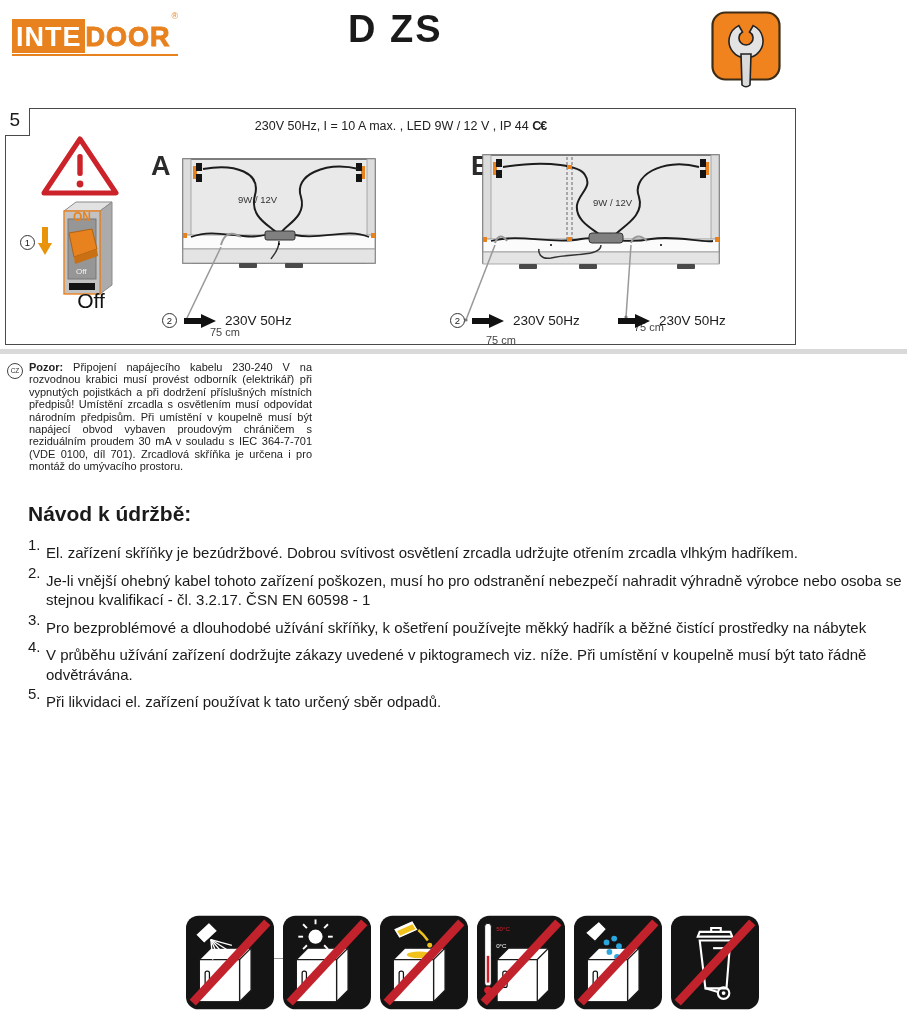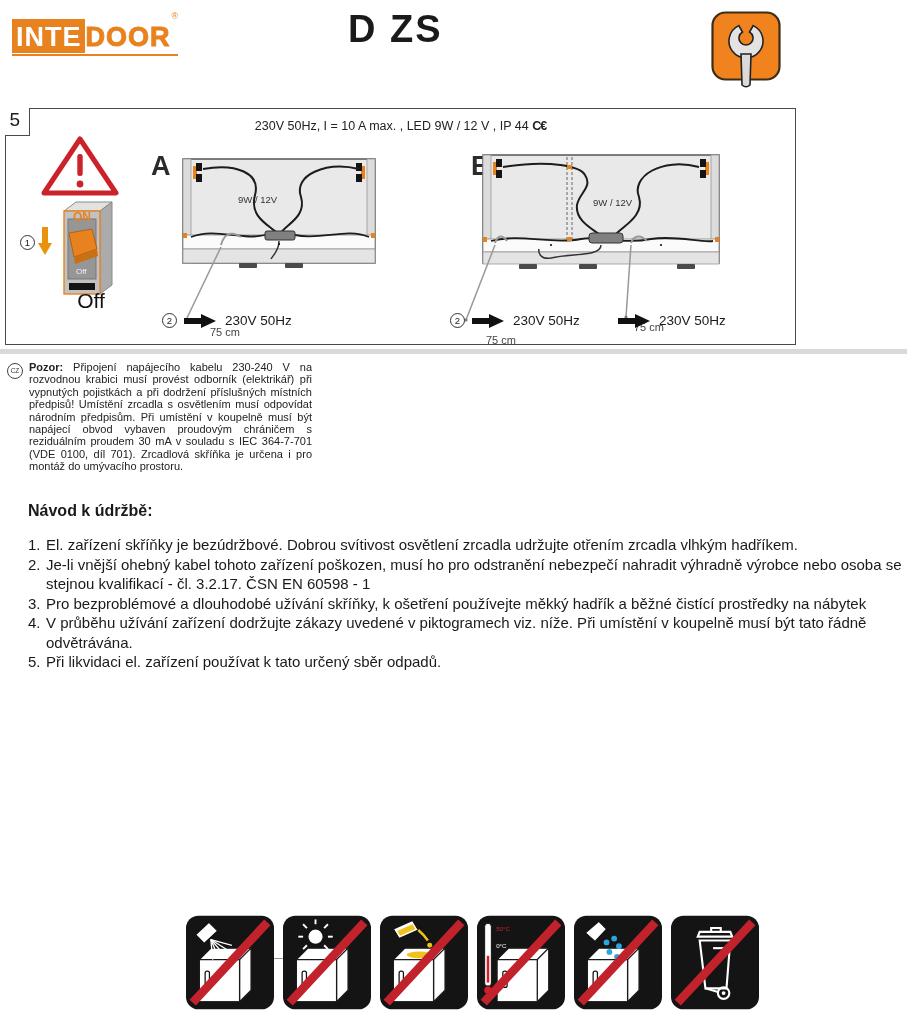--- a/index.html
+++ b/index.html
@@ -40,25 +40,25 @@
   
   .sep{left:0;top:349px;width:907px;height:5px;background:#D9D9D9;}
 
   
   .warning{left:5px;top:361px;width:307px;font-size:11px;line-height:12.4px;
            text-align:justify;color:#222;padding-left:24px;box-sizing:border-box;}
   .cz-badge{left:2px;top:2px;width:14px;height:14px;border:1px solid #444;border-radius:50%;
             font-size:6.5px;display:flex;align-items:center;justify-content:center;color:#333;}
 
   
-  .m-heading{left:28px;top:502px;font-size:16px;font-weight:bold;}
+  .m-heading{left:28px;top:502px;font-size:21px;font-weight:bold;}
   .m-list{left:28px;top:535px;width:878px;font-size:15px;line-height:19.5px;}
   .m-item{display:flex;}
   .m-num{flex:0 0 18px;}
-  .m-text{flex:1 1 auto;}
+  .m-text{flex:1 1 auto;margin-top:8px;}
 
   
   .picto{top:914px;width:88px;height:97px;}
   .picto svg{display:block;}
   .connector{left:274px;top:958px;width:9px;height:1px;background:#999;}
 </style>
 </head>
 <body>
 
 <div class="abs logo">

